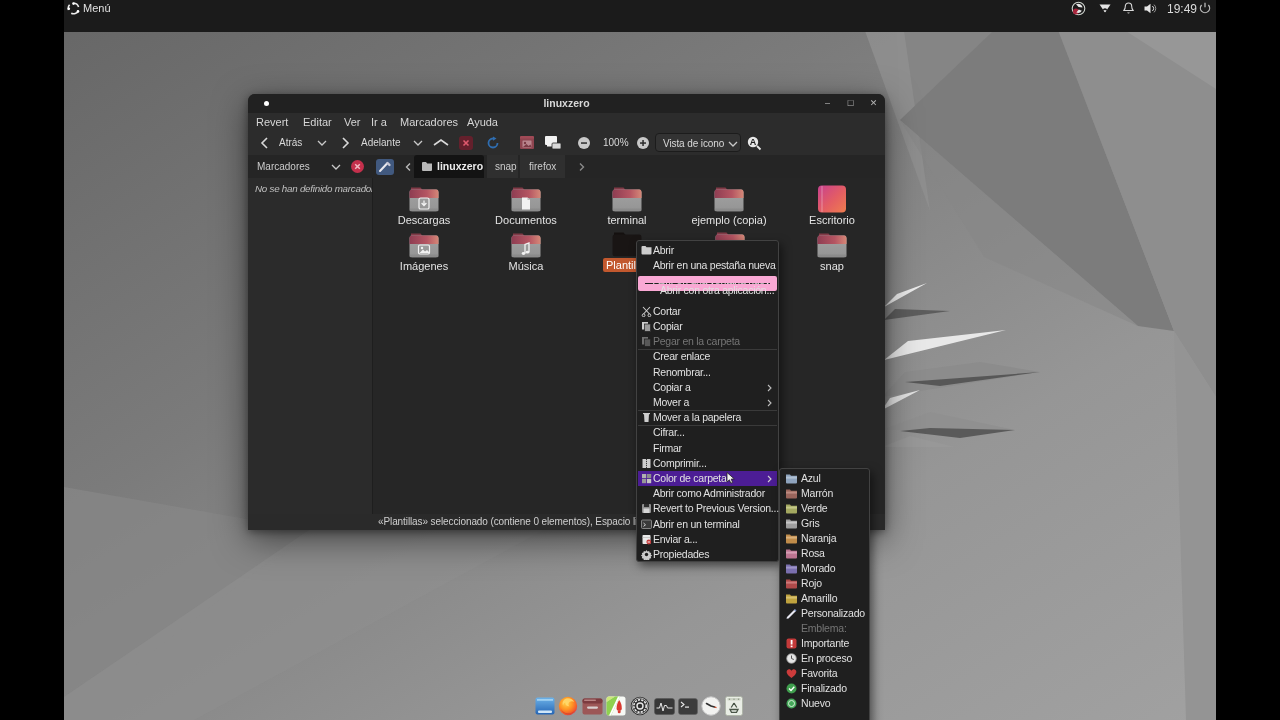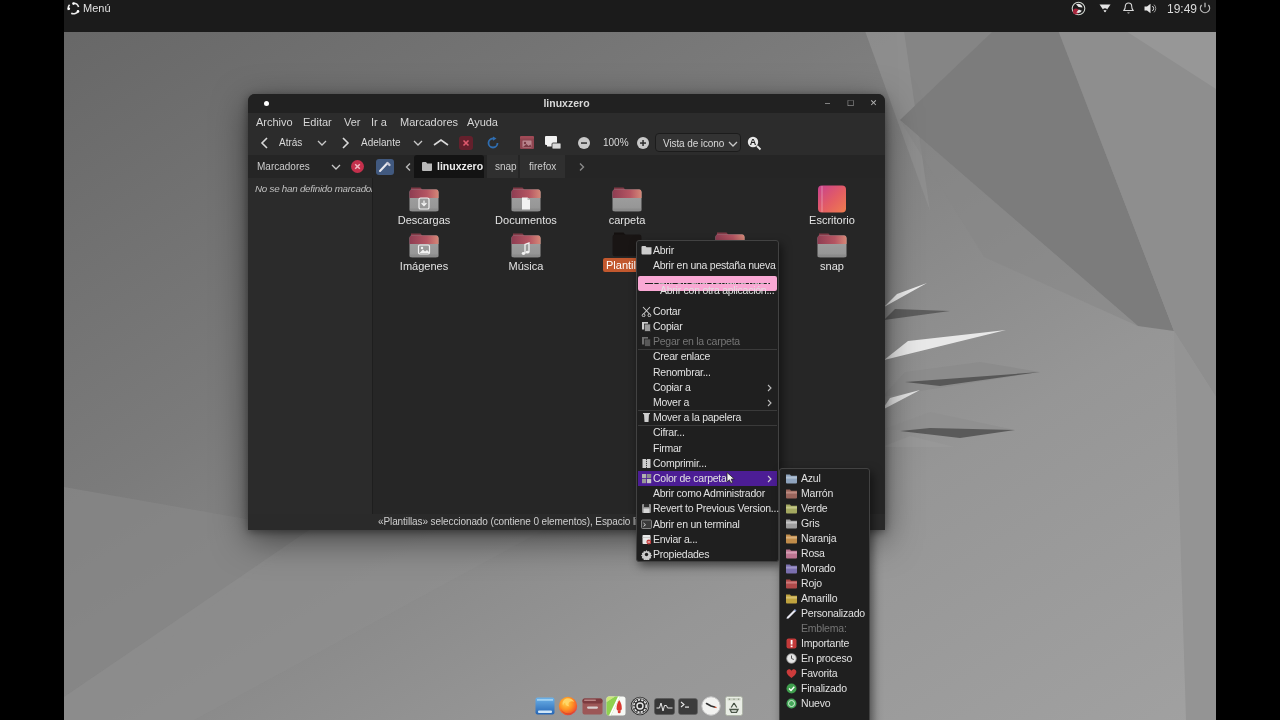--- a/index.html
+++ b/index.html
@@ -189,21 +189,21 @@
 </div>
 <div id="win">
   <div id="titlebar">
     <div class="dot"></div>
     <div class="title">linuxzero</div>
     <div class="wbtn" style="left:572px">–</div>
     <div class="wbtn" style="left:595px;font-size:8px">☐</div>
     <div class="wbtn" style="left:618px">✕</div>
   </div>
   <div id="menubar">
-    <span style="left:8px">Archivo</span>
+    <span style="left:8px">Revert</span>
       <span style="left:55px">Editar</span>
       <span style="left:96px">Ver</span>
       <span style="left:123px">Ir a</span>
       <span style="left:152px">Marcadores</span>
       <span style="left:219px">Ayuda</span>
   </div>
   <div id="toolbar">
     <svg class="abs" style="left:11px;top:5px" width="10" height="14" viewBox="0 0 10 14">
         <path d="M8 2 L3 7 L8 12" stroke="#d9d9d9" stroke-width="1.6" fill="none"></path>
       </svg>
@@ -337,21 +337,27 @@
             <path d="M-4 -6 h5.5 l2.5 2.5 v9.5 h-8 z" fill="#f2f2f2"></path>
             <path d="M1.5 -6 v2.5 h2.5 z" fill="#bdbdbd"></path>
           </g>
         </svg>
         <div class="lbl">Documentos</div>
       </div>
     <div class="fitem" style="left:329px;top:9px">
         <svg width="32" height="26">
           <use href="#fold"></use>
         </svg>
-        <div class="lbl">carpeta</div>
+        <div class="lbl">terminal</div>
+      </div>
+    <div class="fitem" style="left:431px;top:9px">
+        <svg width="32" height="26">
+          <use href="#fold"></use>
+        </svg>
+        <div class="lbl">ejemplo (copia)</div>
       </div>
     <div class="fitem" style="left:534px;top:7px">
         <svg width="32" height="28">
           <rect x="2" y="0.5" width="28" height="27" rx="4" fill="url(#gesc)"></rect>
           <path d="M6 1 v26" stroke="#ffffff" stroke-opacity=".35" stroke-width="1"></path>
         </svg>
         <div class="lbl">Escritorio</div>
       </div>
     <div class="fitem" style="left:126px;top:55px">
         <svg width="32" height="26">

